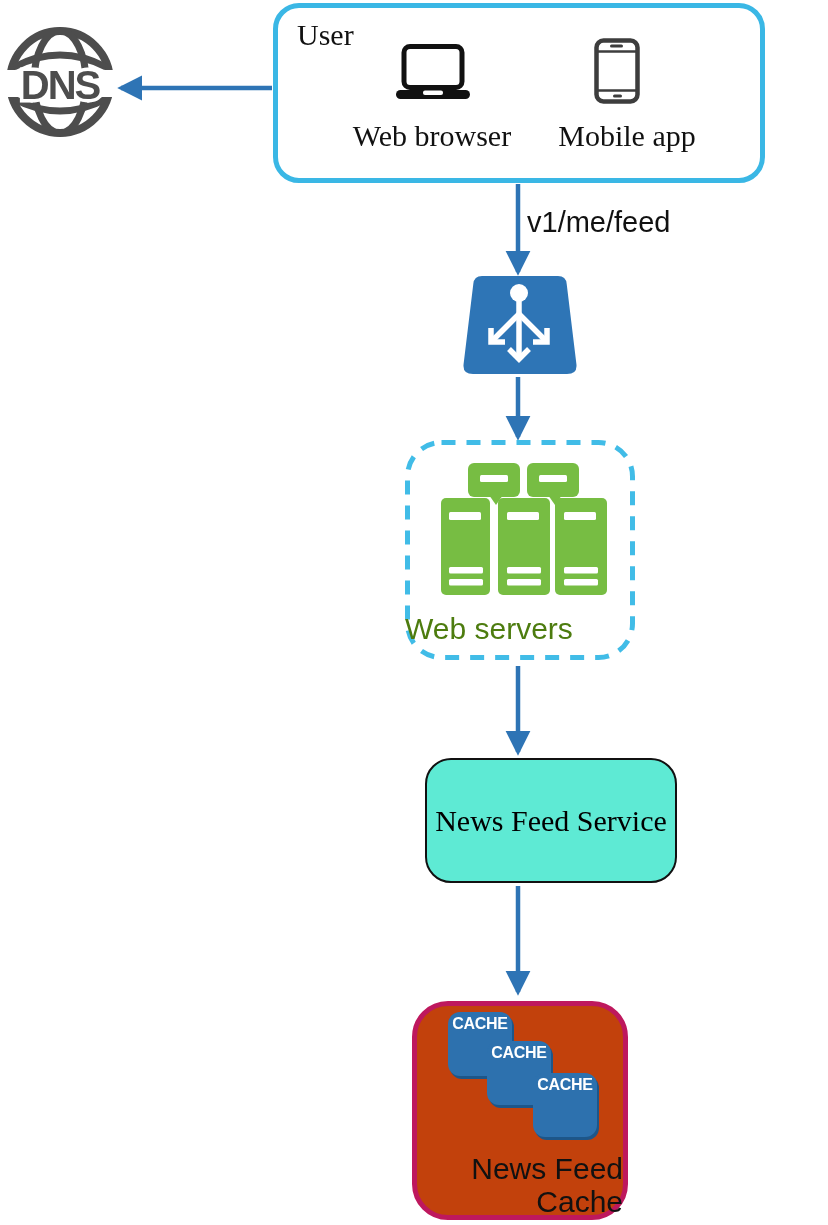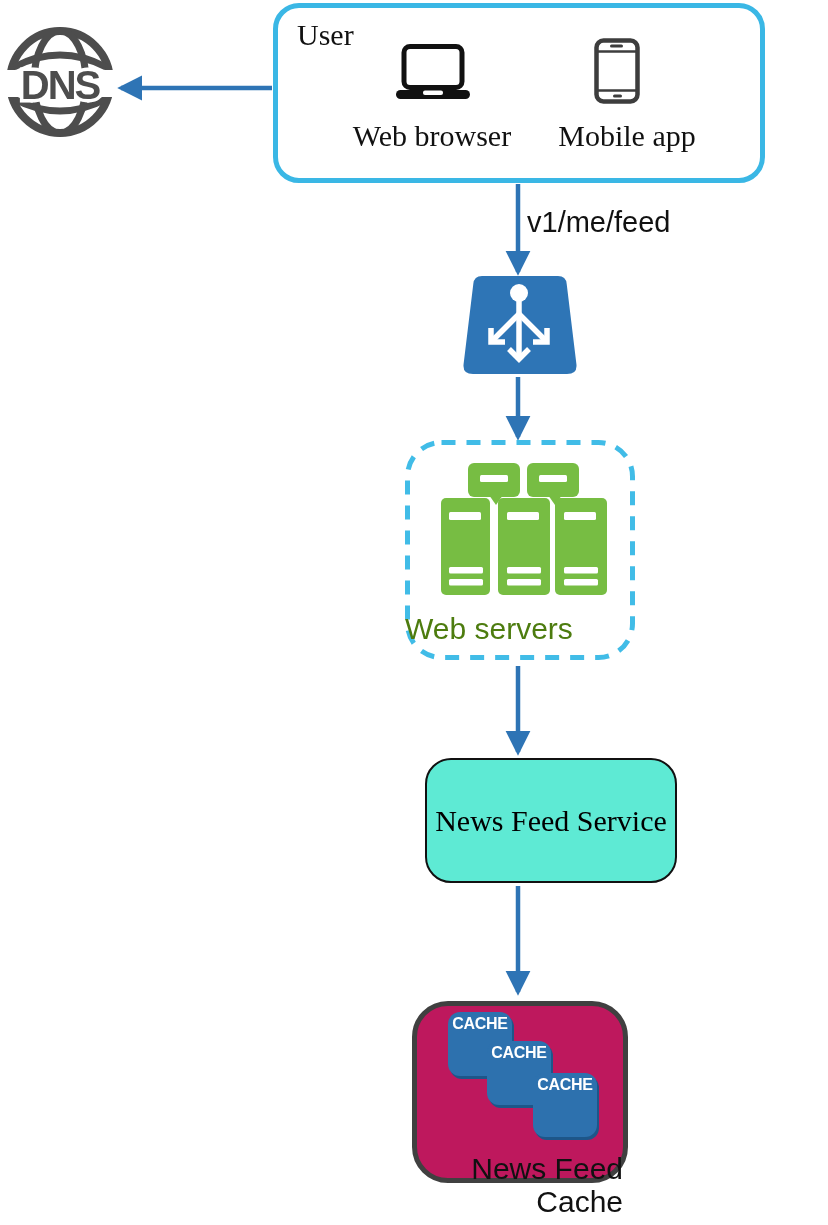--- a/index.html
+++ b/index.html
@@ -31,22 +31,22 @@
   
   .service-box{
     left:393px;top:758px;width:252px;height:125px;box-sizing:border-box;
     border:2.5px solid #111;border-radius:26px;background:#5eead4;
     display:flex;align-items:center;justify-content:center;margin-left:32px;
   }
   .service-label{font-family:"Liberation Serif",serif;font-size:30px;color:#000;white-space:nowrap;}
 
   
   .cache-box{
-    left:412px;top:1001px;width:216px;height:182px;box-sizing:border-box;
-    border:5px solid #404040;border-radius:36px;background:#be185d;
+    left:412px;top:1001px;width:216px;height:219px;box-sizing:border-box;
+    border:5px solid #be185d;border-radius:36px;background:#c2410c;
   }
   .cache-square{
     position:absolute;width:64px;height:64px;border-radius:12px;
     background:#2d71ae;box-shadow:2px 3px 0 #1d5689;
     color:#fff;font-size:16px;font-weight:bold;letter-spacing:-0.3px;
     text-align:center;padding-top:3px;box-sizing:border-box;
   }
   .cache-label{
     position:absolute;left:0;top:146px;width:206px;text-align:right;
     font-size:30px;line-height:33px;color:#111;

